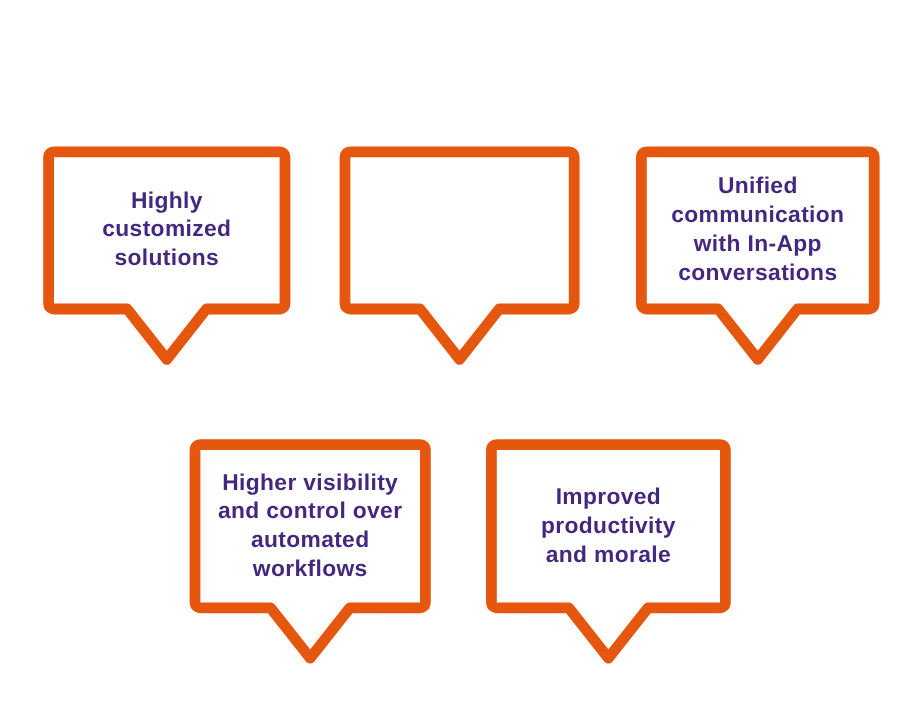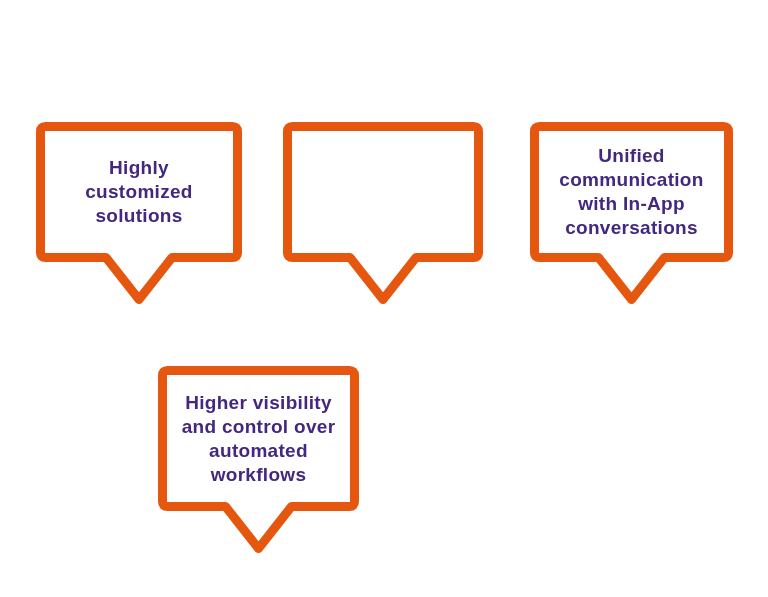--- a/index.html
+++ b/index.html
@@ -94,14 +94,22 @@
   <div class="bubble" id="bubble-3">
     <svg width="203" height="184" viewBox="0 0 203 184" aria-hidden="true">
       <path class="bubble-path" d="M 9.5,4.5 H 193.5 Q 198.5,4.5 198.5,9.5 V 130.5 Q 198.5,135.5 193.5,135.5 H 134.5 L 101.5,177.5 L 68.5,135.5 H 9.5 Q 4.5,135.5 4.5,130.5 V 9.5 Q 4.5,4.5 9.5,4.5 Z"></path>
     </svg>
     <div class="bubble-text">Unified
 communication
 with In-App
 conversations</div>
   </div>
 
+  <div class="bubble" id="bubble-5">
+    <svg width="204" height="189" viewBox="0 0 204 189" aria-hidden="true">
+      <path class="bubble-path" d="M 9.5,4.5 H 194.5 Q 199.5,4.5 199.5,9.5 V 135.5 Q 199.5,140.5 194.5,140.5 H 135 L 102,182.5 L 69,140.5 H 9.5 Q 4.5,140.5 4.5,135.5 V 9.5 Q 4.5,4.5 9.5,4.5 Z"></path>
+    </svg>
+    <div class="bubble-text">Improved
+productivity
+and morale</div>
+  </div>
 
 </div>
 
 </body></html>

